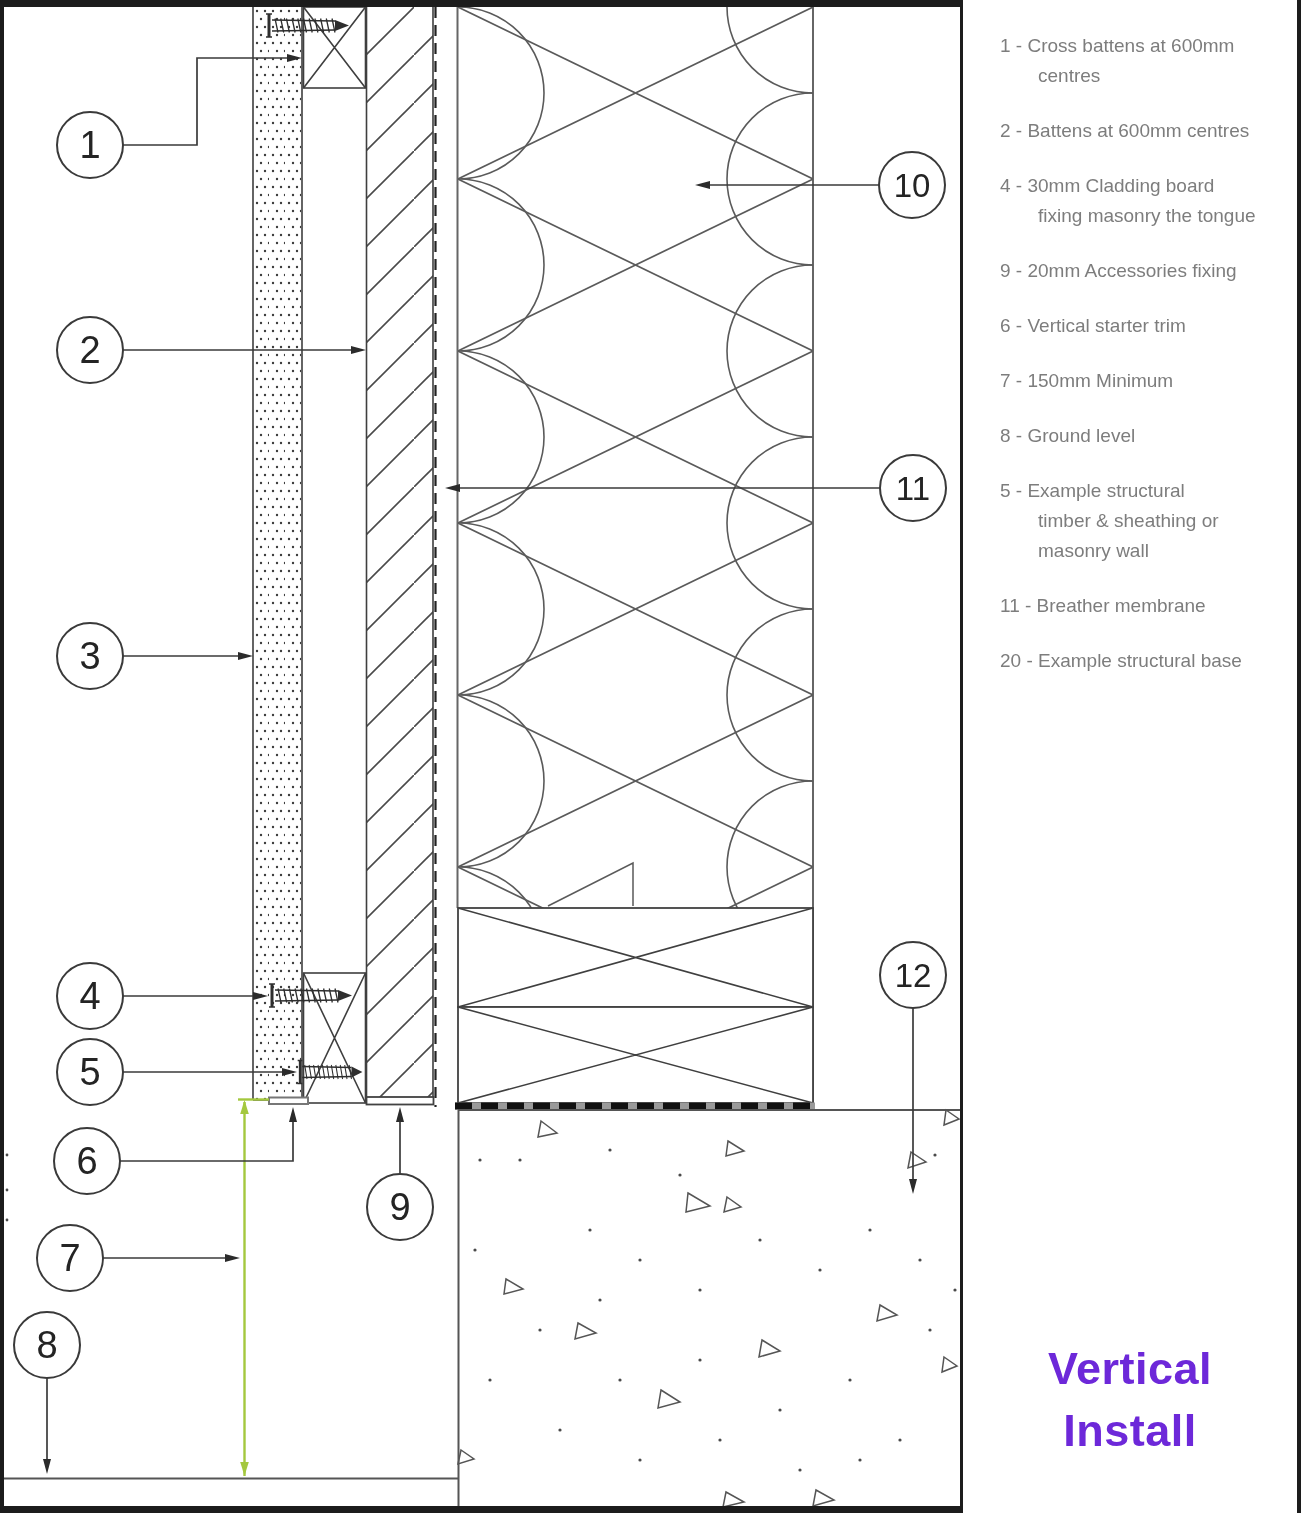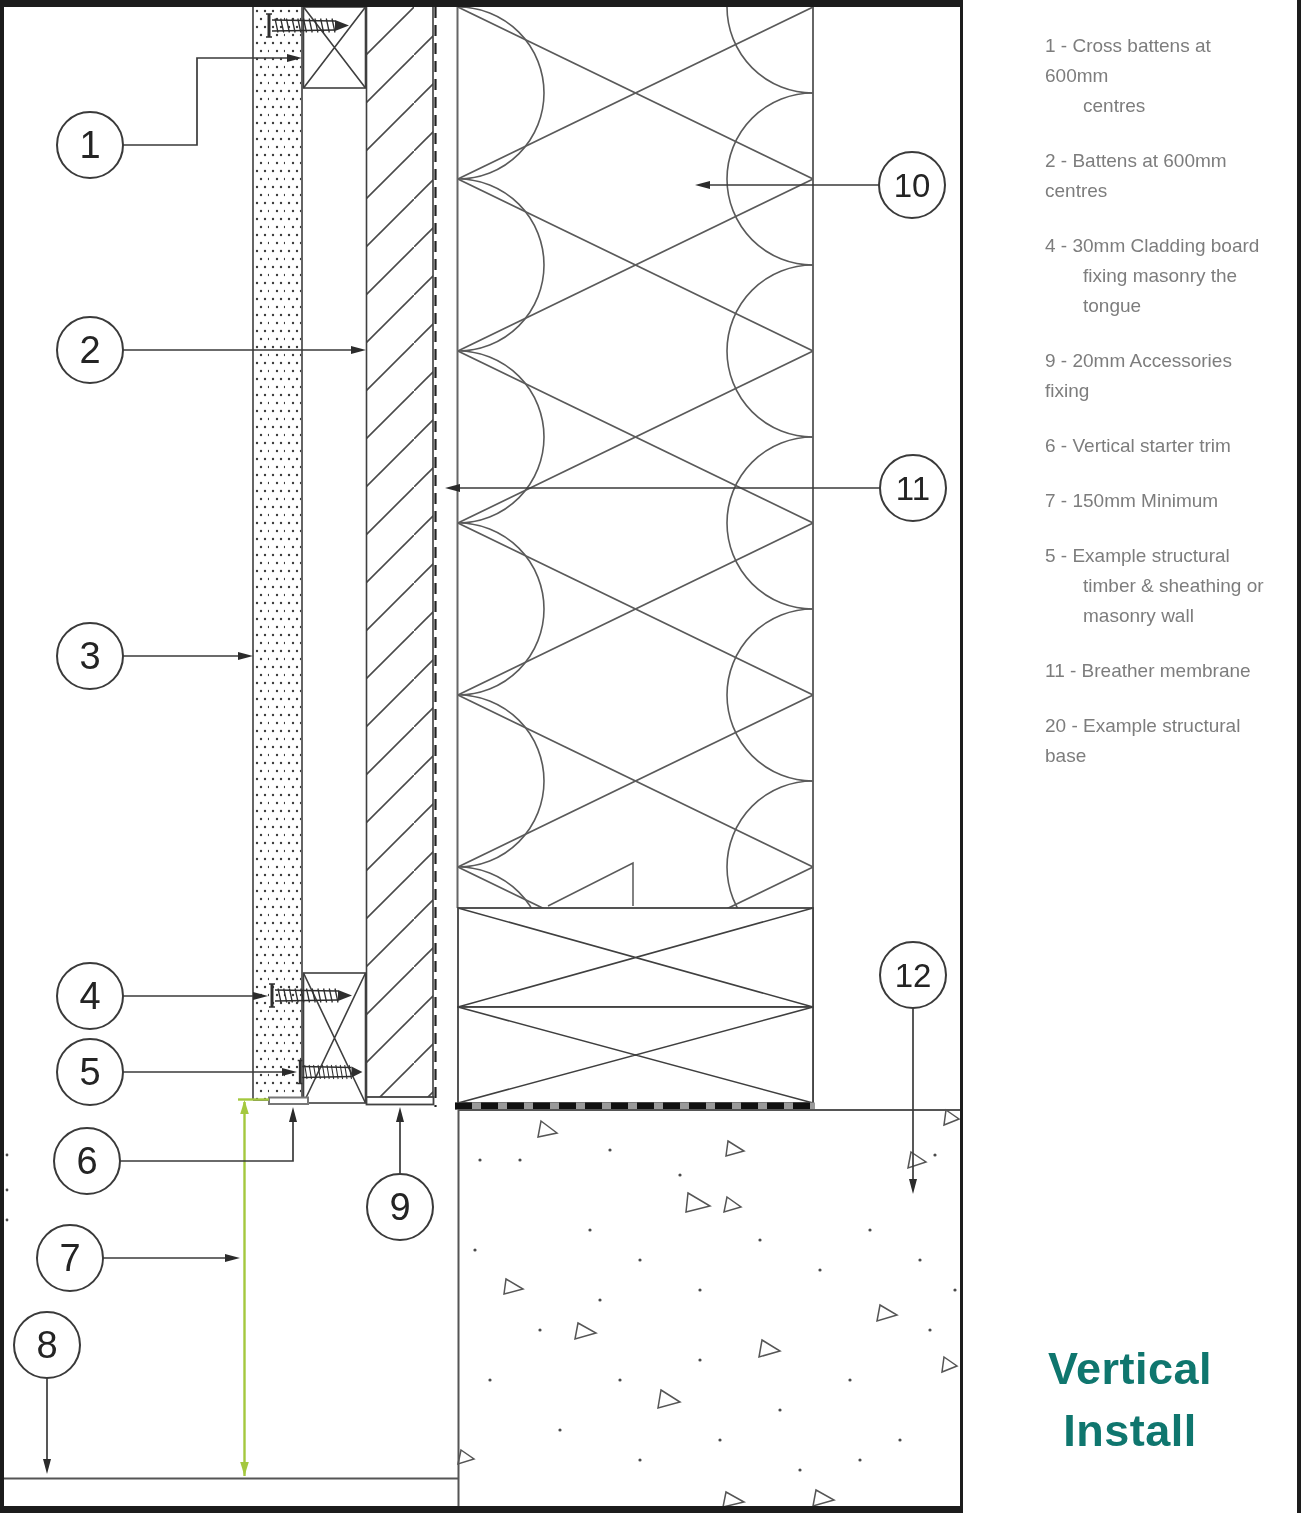--- a/index.html
+++ b/index.html
@@ -8,23 +8,23 @@
   .line{stroke:#3f3f3f;stroke-width:1.6;fill:none;}
   .thin{stroke:#5a5a5a;stroke-width:1.5;fill:none;}
   .leader{stroke:#3a3a3a;stroke-width:1.7;fill:none;}
   .arrow{fill:#2b2b2b;stroke:none;}
   .ccircle{fill:#ffffff;stroke:#3a3a3a;stroke-width:2;}
   .cnum{fill:#242424;font-family:"Liberation Sans",sans-serif;font-size:38px;font-weight:400;text-anchor:middle;}
   .cnum2{font-size:33px;}
   
   #legend-panel{position:absolute;left:963px;top:0;width:334px;height:1513px;background:#ffffff;}
   #legend-list{position:absolute;left:37px;top:31px;width:278px;color:#7d7d7d;font-size:19px;line-height:30px;}
-  .legend-item{margin-bottom:25px;margin-left:45px;}
+  .legend-item{margin-bottom:25px;}
   .lline.cont{padding-left:38px;}
-  #plate-title{position:absolute;left:0px;top:1338px;width:334px;text-align:center;color:#0f766e;font-size:45px;line-height:62px;font-weight:600;letter-spacing:0.5px;}
+  #plate-title{position:absolute;left:0px;top:1338px;width:334px;text-align:center;color:#6d28d9;font-size:45px;line-height:62px;font-weight:600;letter-spacing:0.5px;}
 </style>
 </head>
 <body>
 
 <svg id="drawing" viewBox="0 0 1301 1513" xmlns="http://www.w3.org/2000/svg">
   <defs>
     <pattern id="dots" patternUnits="userSpaceOnUse" x="253" y="7" width="16" height="16">
       <circle cx="4" cy="4" r="1.2" fill="#3b3b3b"></circle>
       <circle cx="12" cy="4" r="1.2" fill="#3b3b3b"></circle>
       <circle cx="8" cy="12" r="1.2" fill="#3b3b3b"></circle>
@@ -281,20 +281,23 @@
       <div class="legend-item">
         <div class="lline">9 - 20mm Accessories fixing</div>
       </div>
       <div class="legend-item">
         <div class="lline">6 - Vertical starter trim</div>
       </div>
       <div class="legend-item">
         <div class="lline">7 - 150mm Minimum</div>
       </div>
       <div class="legend-item">
+        <div class="lline">8 - Ground level</div>
+      </div>
+      <div class="legend-item">
         <div class="lline">5 - Example structural</div>
         <div class="lline cont">timber &amp; sheathing or</div>
         <div class="lline cont">masonry wall</div>
       </div>
       <div class="legend-item">
         <div class="lline">11 - Breather membrane</div>
       </div>
       <div class="legend-item">
         <div class="lline">20 - Example structural base</div>
       </div>

